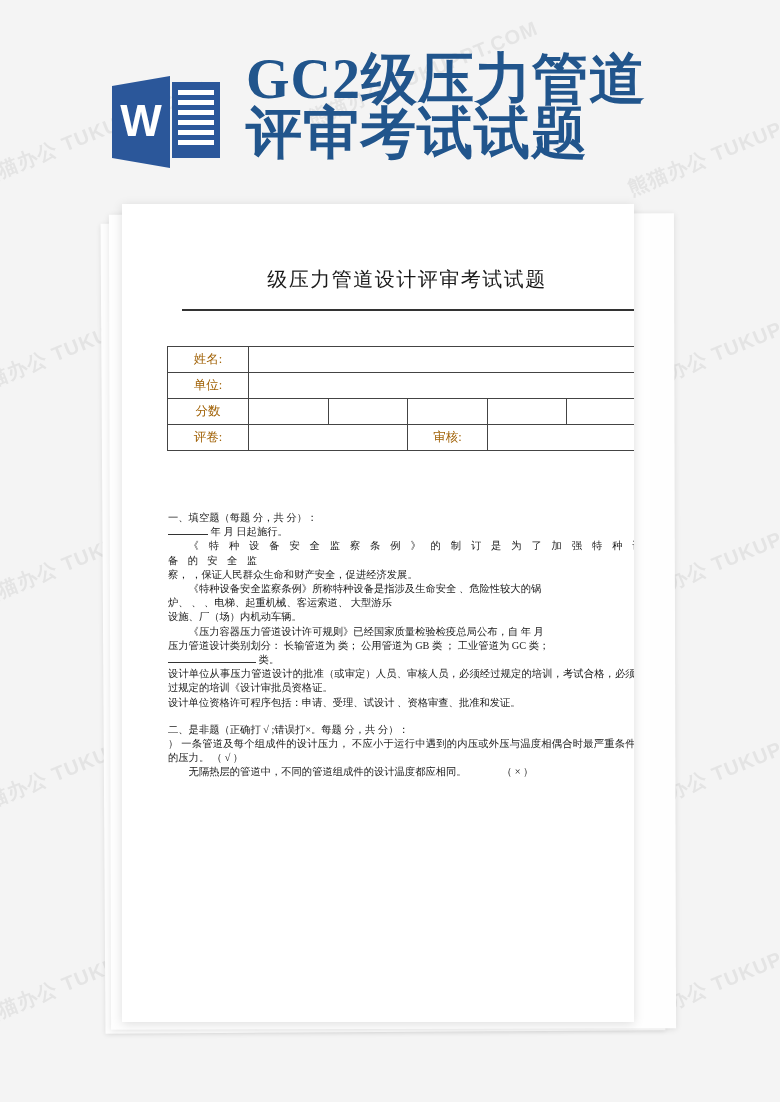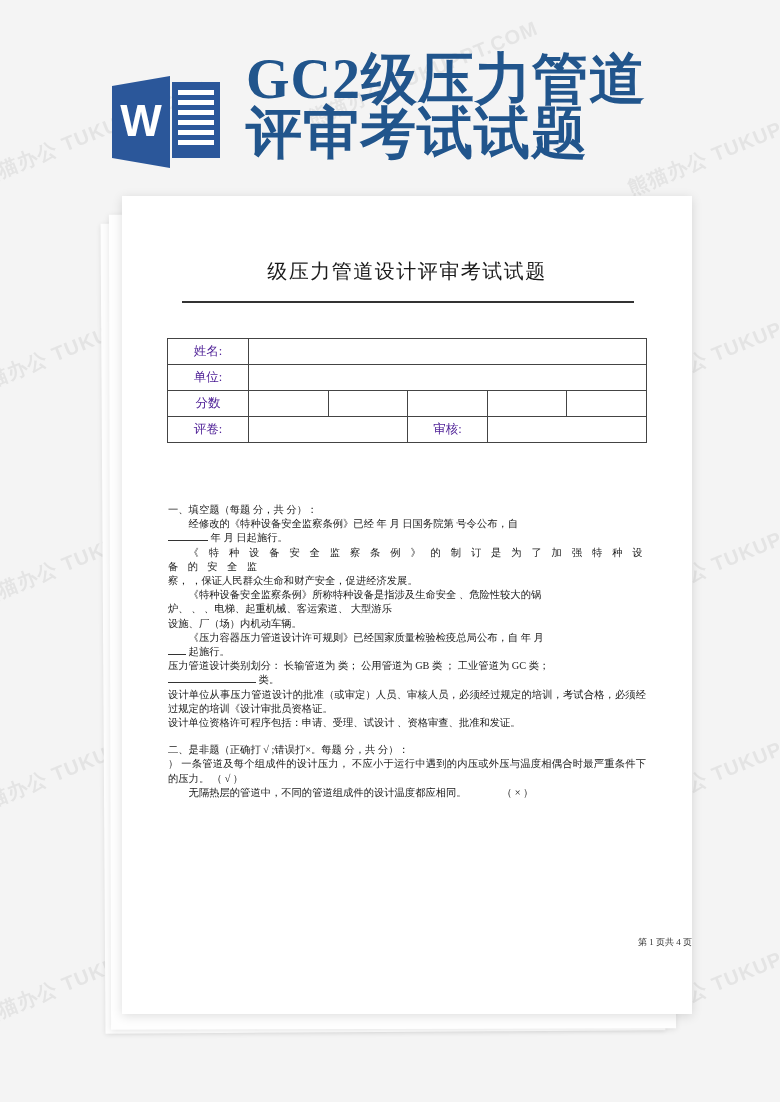--- a/index.html
+++ b/index.html
@@ -81,22 +81,22 @@
     width: 565px;
     height: 815px;
     background: #fefefe;
     box-shadow: 0 1px 6px rgba(0,0,0,0.10);
     z-index: 12;
     transform: rotate(-0.15deg);
   }
   .sheet {
     position: absolute;
     left: 122px;
-    top: 196px;
-    width: 570px;
+    top: 204px;
+    width: 512px;
     height: 818px;
     background: #ffffff;
     box-shadow: 0 2px 10px rgba(0,0,0,0.13);
     z-index: 13;
     overflow: hidden;
   }
 
   
   .doc-title {
     position: absolute;
@@ -119,21 +119,21 @@
   }
 
   
   table.info-table {
     position: absolute;
     left: 45px;
     top: 142px;
     width: 480px;
     border-collapse: collapse;
     font-size: 12.5px;
-    color: #4c1d95;
+    color: #a16207;
     table-layout: fixed;
   }
   table.info-table td {
     border: 1px solid #444;
     height: 25px;
     text-align: center;
     vertical-align: middle;
     padding: 0;
     font-family: "Liberation Serif", "DejaVu Serif", serif;
   }
@@ -263,23 +263,20 @@
         <td>审核:</td>
         <td colspan="2"></td>
       </tr>
     </tbody>
   </table>
 
   <div class="body-text">
 
     <p class="p-head">一、填空题（每题  分，共   分）：</p>
 
-    <p class="indent">
-      <span>经修改的《特种设备安全监察条例》已经      年    月     日国务院第     号令公布，自</span>
-    </p>
     <p>
       <span class="blankline-s"></span>
       <span>年       月       日起施行。</span>
     </p>
     <p class="indent spaced">
       <span>《 特 种 设 备 安 全 监 察 条 例 》 的 制 订 是 为 了 加 强 特 种 设 备 的 安 全 监</span>
     </p>
     <p>
       <span>察，                                     ，保证人民群众生命和财产安全，促进经济发展。</span>
     </p>
@@ -287,24 +284,20 @@
       <span>《特种设备安全监察条例》所称特种设备是指涉及生命安全 、危险性较大的锅</span>
     </p>
     <p>
       <span>炉、                        、                        、电梯、起重机械、客运索道、   大型游乐</span>
     </p>
     <p>
       <span>设施、厂（场）内机动车辆。</span>
     </p>
     <p class="indent">
       <span>《压力容器压力管道设计许可规则》已经国家质量检验检疫总局公布，自       年     月</span>
-    </p>
-    <p>
-      <span class="blankline-xs"></span>
-      <span>起施行。</span>
     </p>
     <p>
       <span>压力管道设计类别划分：  长输管道为      类；  公用管道为 GB 类 ； 工业管道为 GC 类；</span>
     </p>
     <p>
       <span class="blankline"></span>
       <span>类。</span>
     </p>
     <p>
       <span>设计单位从事压力管道设计的批准（或审定）人员、审核人员，必须经过规定的培训，考试合格，必须经过规定的培训《设计审批员资格证。</span>

